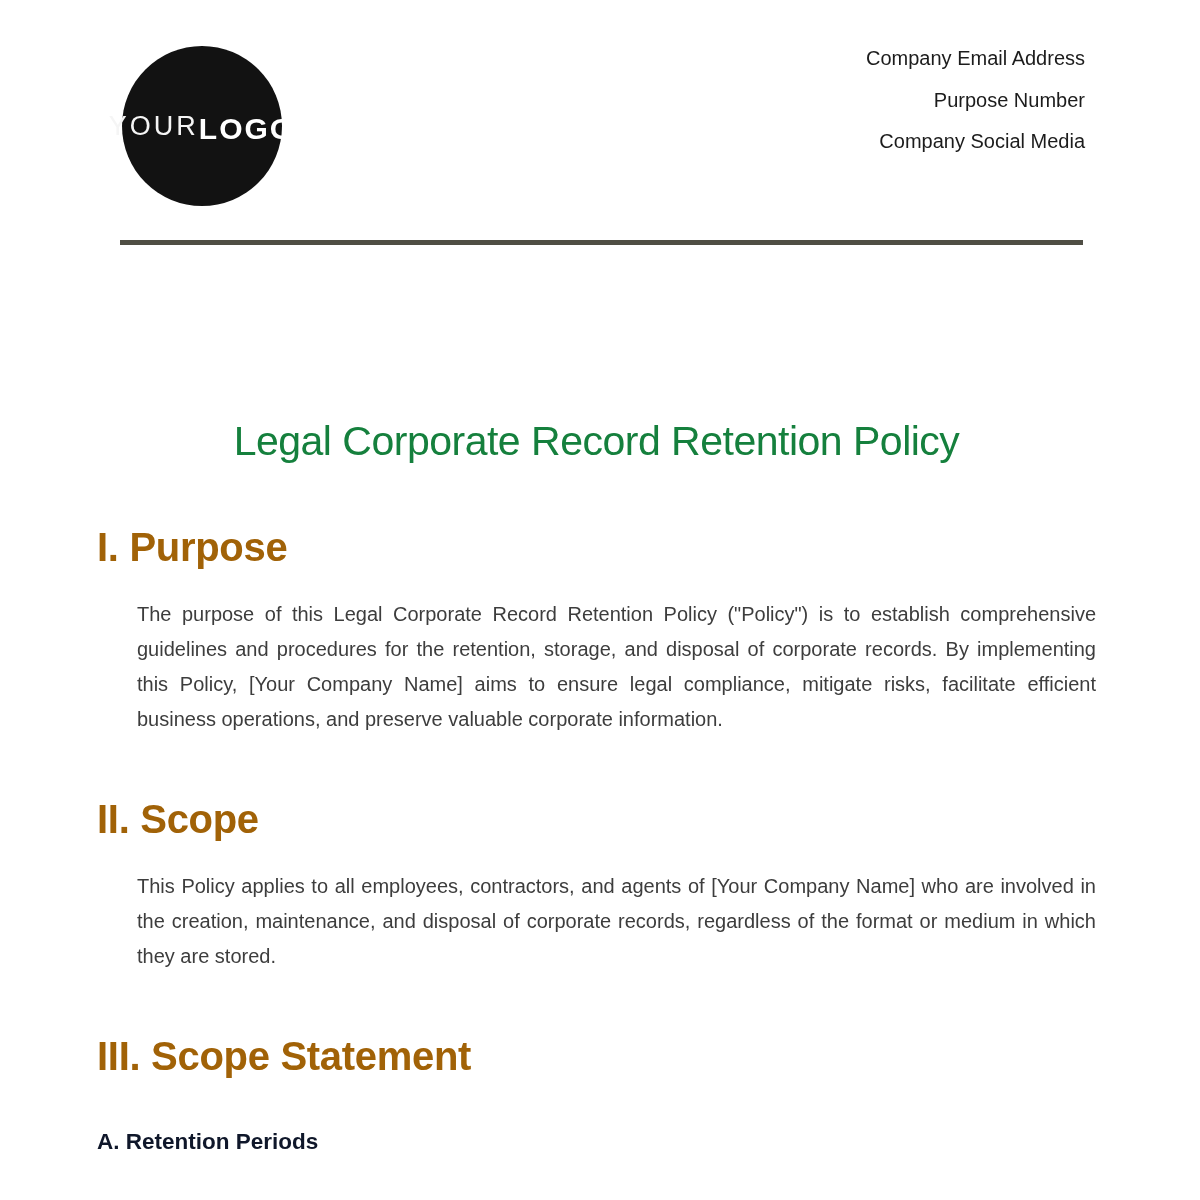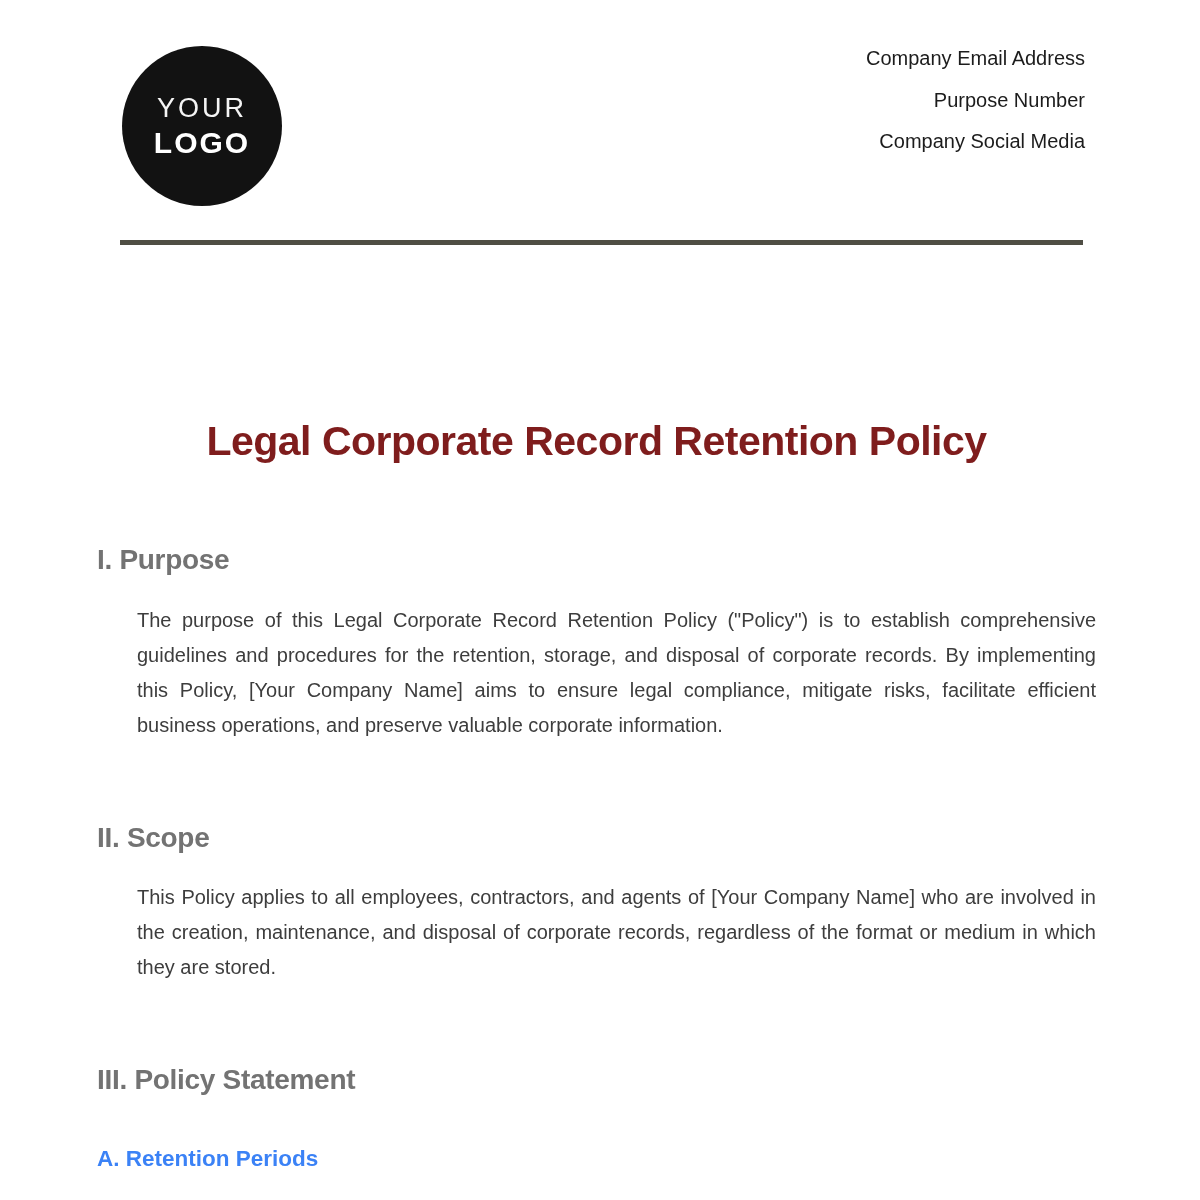--- a/index.html
+++ b/index.html
@@ -19,21 +19,21 @@
 
   .logo-circle {
     position: absolute;
     left: 122px;
     top: 46px;
     width: 160px;
     height: 160px;
     border-radius: 50%;
     background: #121212;
     display: flex;
-    flex-direction: column;
+    flex-direction: row;
     align-items: center;
     justify-content: center;
   }
   .logo-top {
     color: #f5f5f5;
     font-size: 27px;
     font-weight: 300;
     letter-spacing: 3px;
     line-height: 1.05;
   }
@@ -66,46 +66,46 @@
   }
 
   
   .content {
     padding: 0 104px 0 97px;
   }
   .doc-title {
     margin-top: 172px;
     text-align: center;
     font-size: 41px;
-    font-weight: 700;
+    font-weight: 400;
     letter-spacing: -0.5px;
-    color: #7f1d1d;
+    color: #15803d;
     line-height: 1.15;
   }
   .section-heading {
-    margin-top: 78px;
-    font-size: 28px;
+    margin-top: 58px;
+    font-size: 40px;
     font-weight: 800;
     letter-spacing: -0.3px;
-    color: #737373;
+    color: #a16207;
     line-height: 1.2;
   }
   .section-body {
     margin-top: 26px;
     font-size: 20px;
     line-height: 35px;
     color: #3d3d3d;
     text-align: justify;
     margin-left: 40px;
   }
   .sub-heading {
     margin-top: 48px;
     font-size: 22.5px;
     font-weight: 700;
-    color: #3b82f6;
+    color: #0f172a;
     line-height: 1.2;
   }
 </style>
 </head>
 <body>
 
 <div class="page">
 
   <div class="header">
 
@@ -126,18 +126,18 @@
   <div class="content">
 
     <h1 class="doc-title">Legal Corporate Record Retention Policy</h1>
 
     <h2 class="section-heading">I. Purpose</h2>
     <p class="section-body">The purpose of this Legal Corporate Record Retention Policy ("Policy") is to establish comprehensive guidelines and procedures for the retention, storage, and disposal of corporate records. By implementing this Policy, [Your Company Name] aims to ensure legal compliance, mitigate risks, facilitate efficient business operations, and preserve valuable corporate information.</p>
 
     <h2 class="section-heading">II. Scope</h2>
     <p class="section-body">This Policy applies to all employees, contractors, and agents of [Your Company Name] who are involved in the creation, maintenance, and disposal of corporate records, regardless of the format or medium in which they are stored.</p>
 
-    <h2 class="section-heading">III. Policy Statement</h2>
+    <h2 class="section-heading">III. Scope Statement</h2>
 
     <h3 class="sub-heading">A. Retention Periods</h3>
 
   </div>
 </div>
 
 </body></html>

